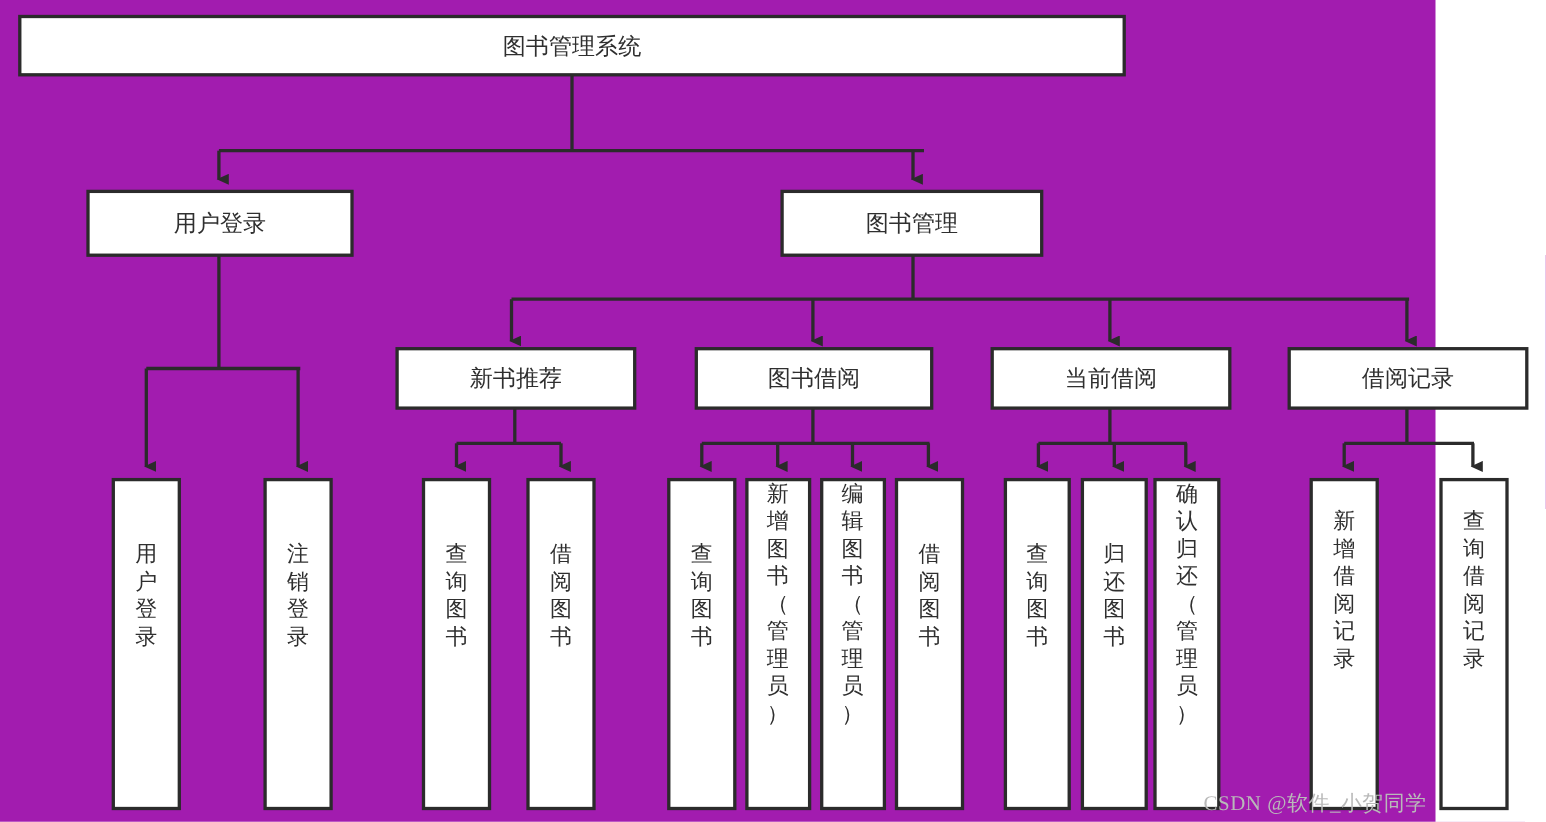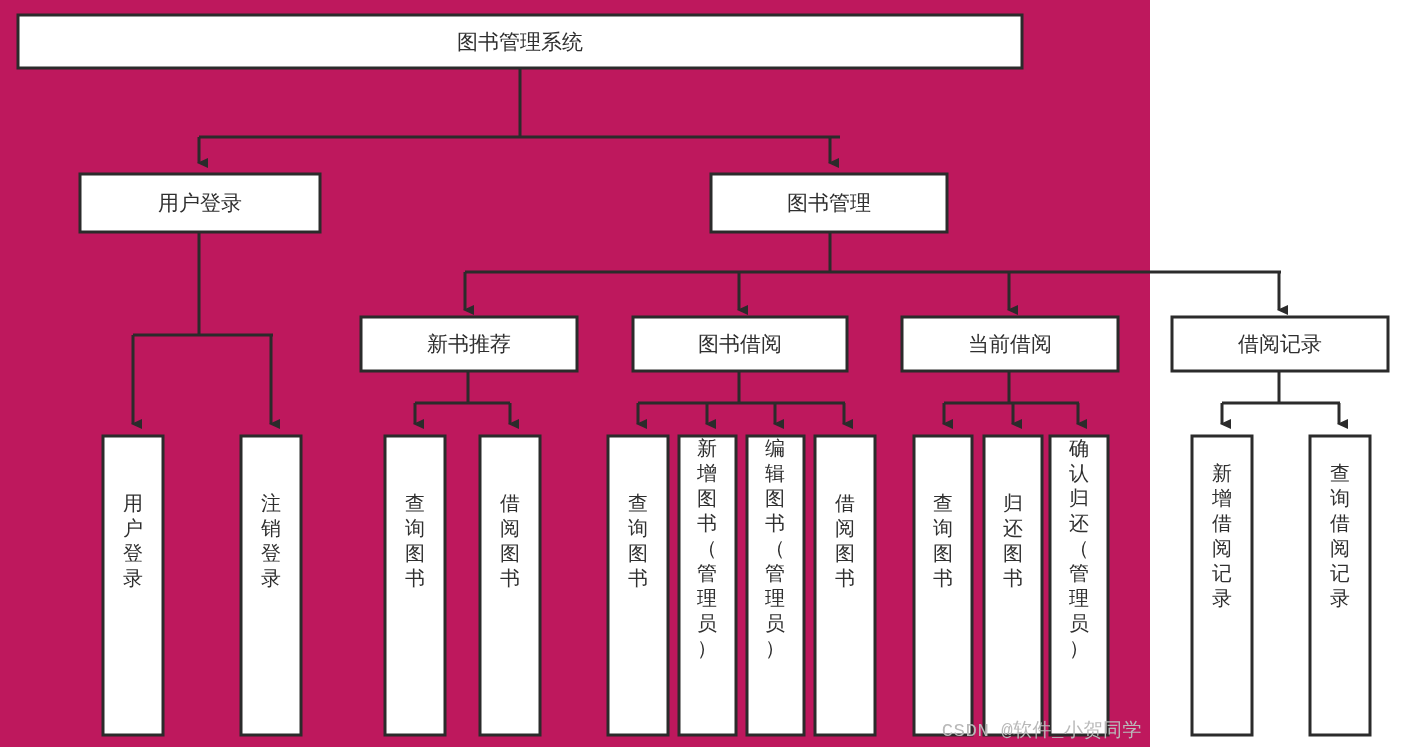--- a/index.html
+++ b/index.html
@@ -9,23 +9,23 @@
     background: #ffffff;
   }
   body {
     width: 1405px;
     height: 747px;
     overflow: hidden;
     font-family: "DejaVu Sans", "Liberation Sans", sans-serif;
   }
   #diagram-root {
     position: relative;
-    width: 1150px;
+    width: 1305px;
     height: 747px;
-    background: #be185d;
+    background: #a21caf;
   }
   svg.chart-canvas {
     position: absolute;
     left: 0;
     top: 0;
     width: 1405px;
     height: 747px;
     display: block;
   }
   .node-box {
@@ -49,21 +49,21 @@
   .node-label-vertical {
     fill: #2f2f2f;
     font-family: "DejaVu Sans", "Liberation Sans", sans-serif;
     font-size: 20px;
     text-anchor: middle;
   }
   .watermark-text {
     position: absolute;
     right: 8px;
     bottom: 4px;
-    font-family: Liberation Mono, monospace;
+    font-family: Liberation Serif, serif;
     font-size: 19px;
     color: #b9b9b9;
     white-space: nowrap;
     letter-spacing: 0.5px;
     pointer-events: none;
   }
 </style>
 </head>
 <body>
 

